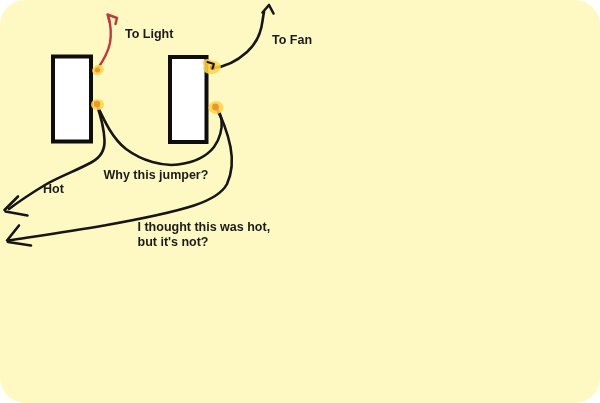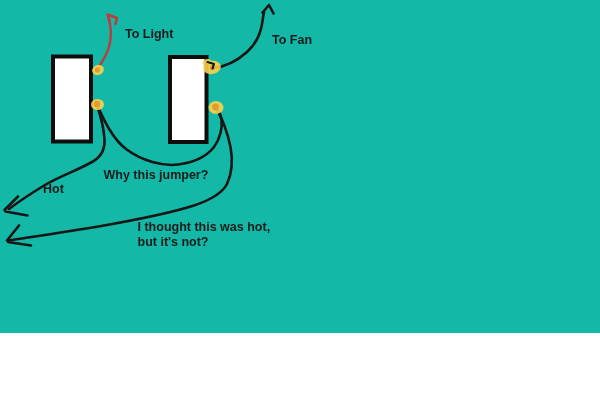--- a/index.html
+++ b/index.html
@@ -3,23 +3,24 @@
 <meta charset="utf-8">
 <style>
   html, body {
     margin: 0;
     padding: 0;
     background: #ffffff;
   }
   .page {
     position: relative;
     width: 600px;
-    height: 333px;
-    background: #14b8a6;
+    height: 403px;
+    background: #fef9c3;
     overflow: hidden;
+    border-radius: 25px;
   }
   svg.diagram {
     display: block;
     width: 600px;
     height: 403px;
   }
   svg.diagram text {
     font-family: "Liberation Sans", sans-serif;
     font-weight: 700;
     font-size: 12.5px;

